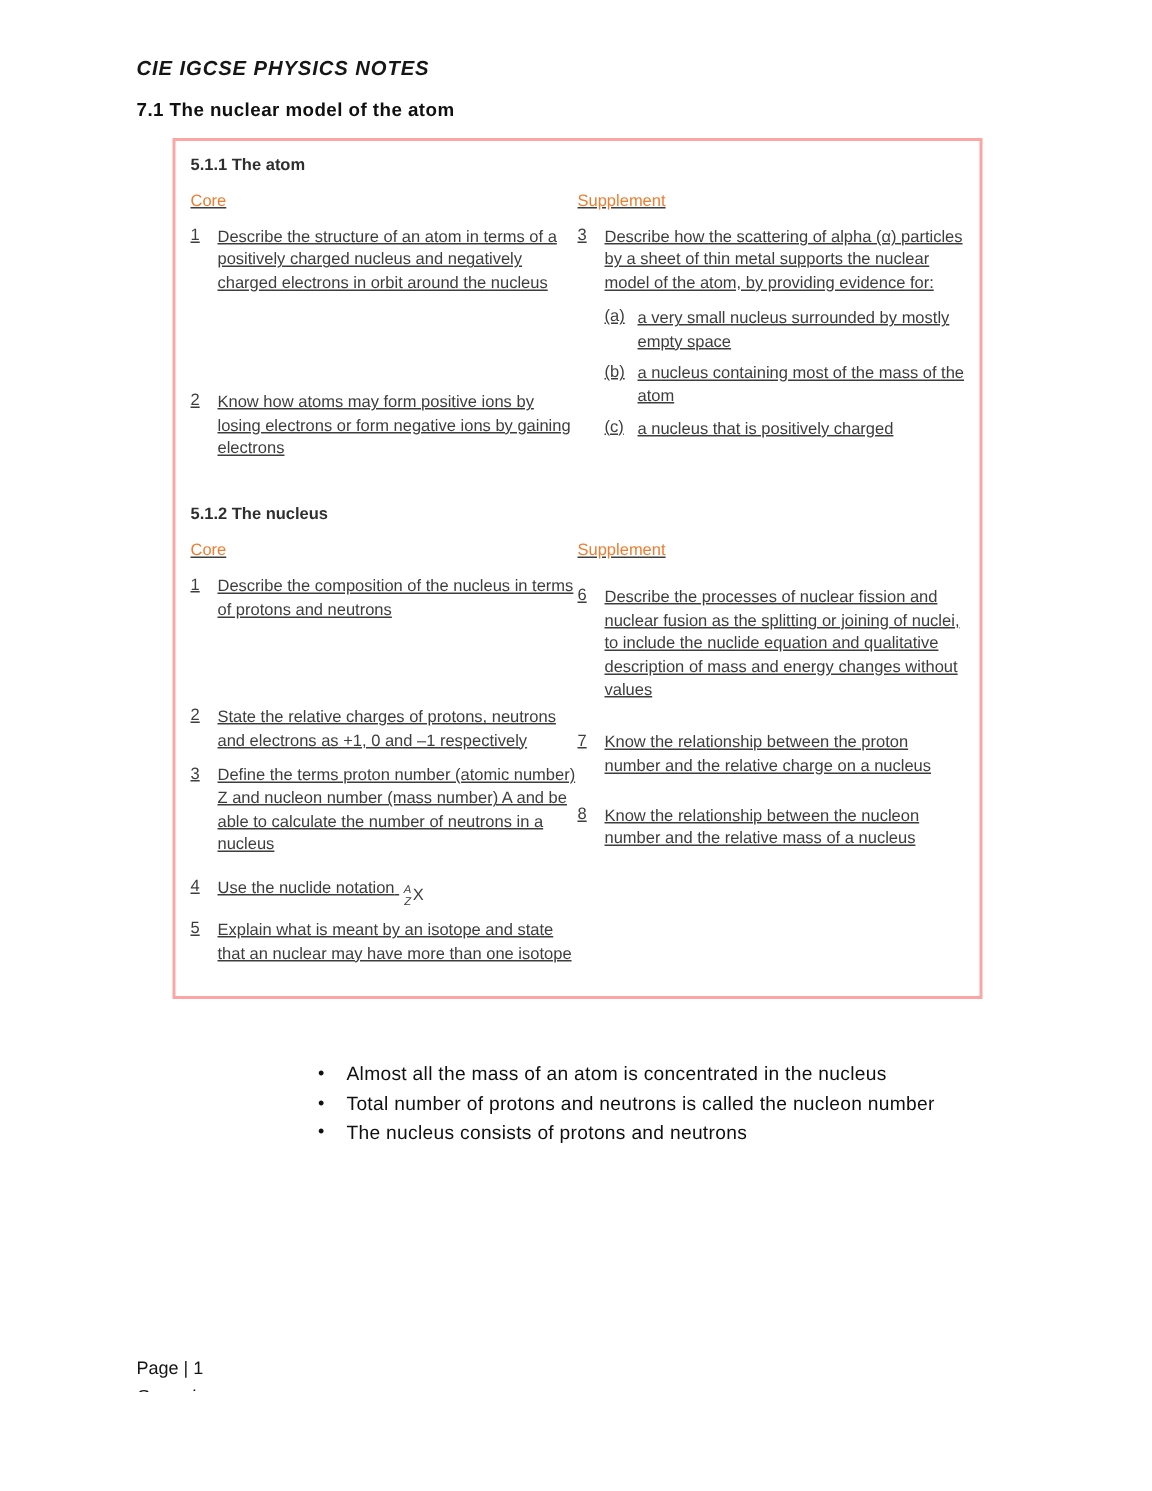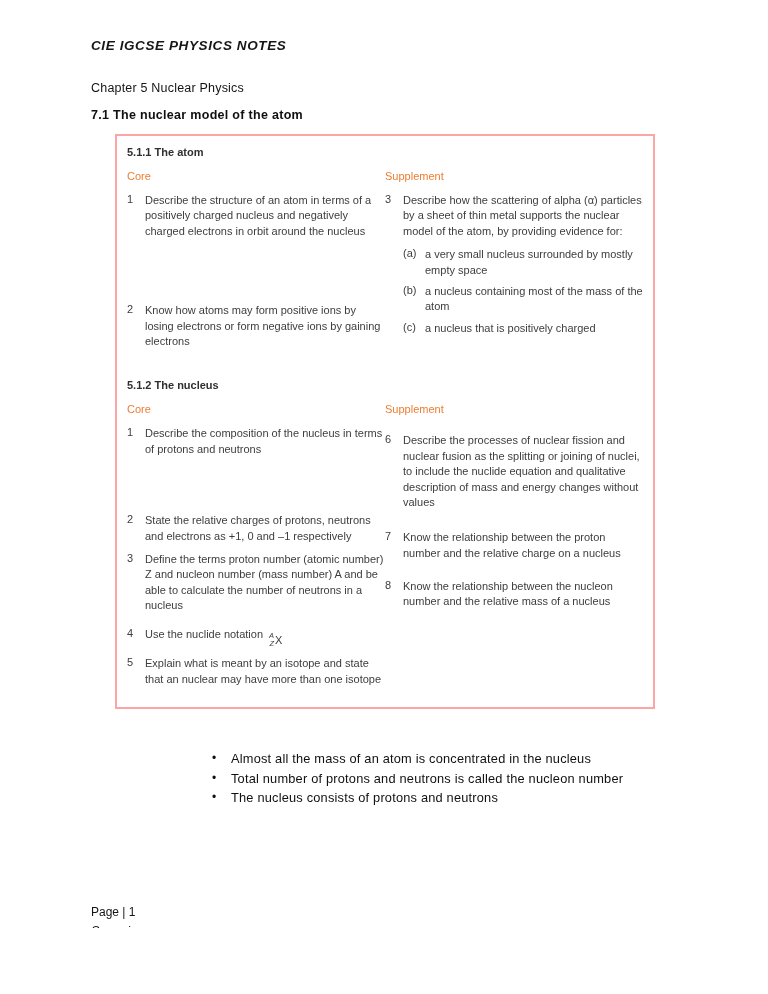--- a/index.html
+++ b/index.html
@@ -35,20 +35,21 @@
     color:#3d3d3d;
     font-size:11px;
   }
   .sec-heading {
     font-weight:700; color:#2f2f2f; font-size:11px; margin:2px 0 12px 2px;
   }
   .sec2 { margin-top:22px; }
   .cols {
     display:grid; grid-template-columns:1fr 1fr; 
     padding-left:2px;
+    text-decoration:underline;
   }
   .col-label { color:#ed7d31; margin-bottom:11px; font-size:11px; }
   .item { display:flex; margin-bottom:8px; }
   .item .num { width:18px; flex:none; }
   .item .txt { flex:1; line-height:1.4; }
   .sub-item { display:flex; margin:2px 0 6px 18px; }
   .sub-item .sub-label { width:22px; flex:none; }
   .sub-item .sub-txt { flex:1; line-height:1.4; }
 
   .gap-s1-core2 { margin-top:64px; }
@@ -87,21 +88,20 @@
   .footer .page-num { font-size:12px; color:#141414; }
   .footer .site { font-size:12.5px; font-style:italic; margin-top:5px; color:#141414; }
 </style>
 </head>
 <body>
 
 <div class="page">
   <div class="content">
 
     <div class="doc-title">CIE IGCSE PHYSICS NOTES</div>
-    <div class="chapter-title">Chapter 5 Nuclear Physics</div>
     <div class="section-heading">7.1 The nuclear model of the atom</div>
 
     <div class="syllabus-box">
 
       <div class="sec">
         <div class="sec-heading">5.1.1  The atom</div>
         <div class="cols">
           <div class="col">
             <div class="col-label">Core</div>
             <div class="item">

